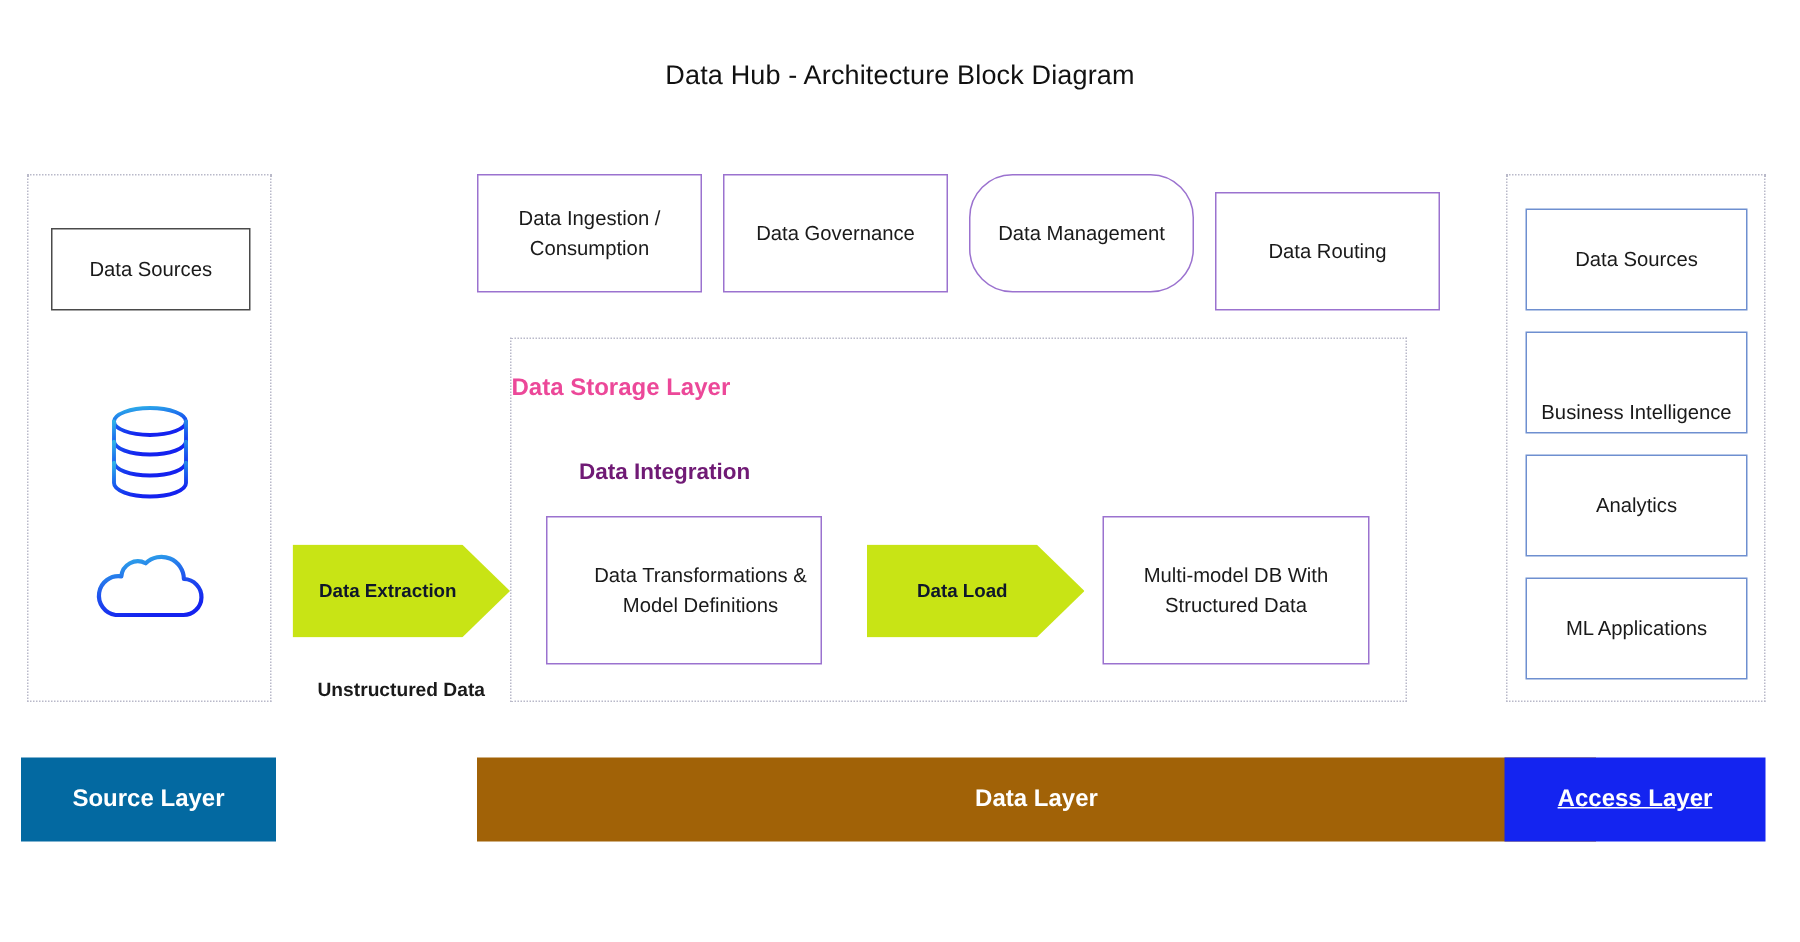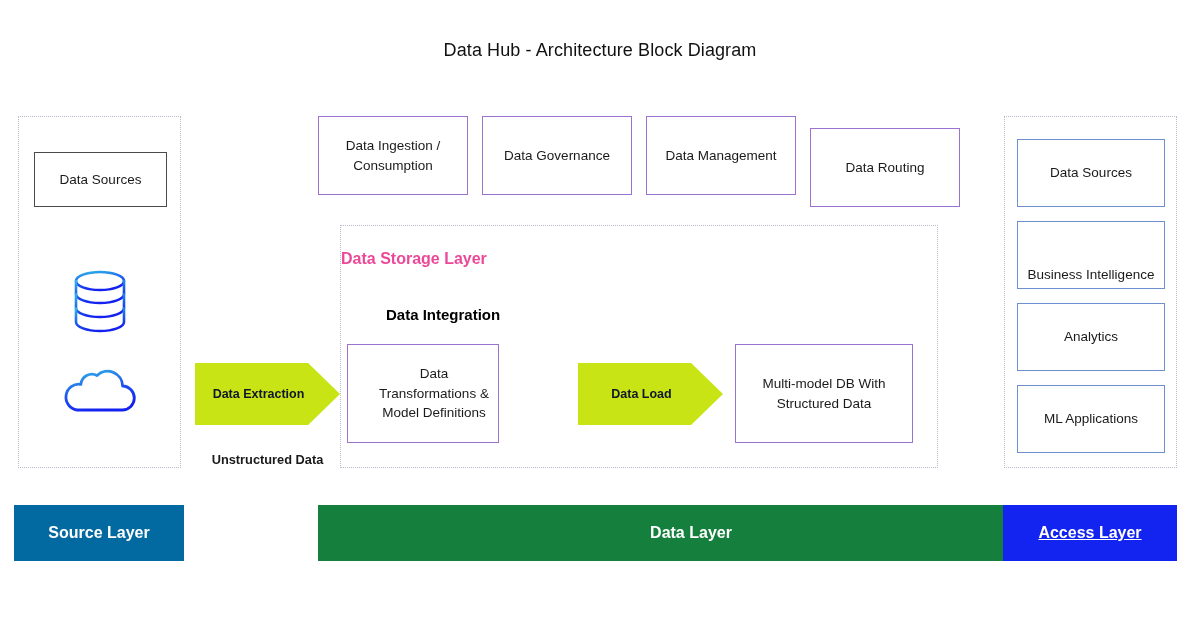--- a/index.html
+++ b/index.html
@@ -103,26 +103,26 @@
     font-size: 16px;
     font-weight: bold;
     color: #ec4899;
   }
   .integration-title {
     position: absolute;
     left: 45px;
     top: 80px;
     font-size: 15px;
     font-weight: bold;
-    color: #000000;
+    color: #701a75;
   }
   #box-transformations {
-    left: 347px;
+    left: 364px;
     top: 344px;
-    width: 152px;
+    width: 184px;
     height: 99px;
     padding-left: 28px;
   }
   #box-multimodel {
     left: 735px;
     top: 344px;
     width: 178px;
     height: 99px;
   }
 
@@ -205,21 +205,21 @@
     top: 505px;
     width: 170px;
     height: 56px;
     background: #0369a1;
   }
   #bar-data {
     left: 318px;
     top: 505px;
     width: 746px;
     height: 56px;
-    background: #15803d;
+    background: #a16207;
   }
   #bar-access {
     left: 1003px;
     top: 505px;
     width: 174px;
     height: 56px;
     background: #1424f0;
     text-decoration: underline;
   }
 </style>
@@ -267,21 +267,21 @@
       </svg>
     </div>
   </div>
 
   <div class="feature-box" style="left:318px; top:116px; width:150px; height:79px;">
     <span>Data Ingestion / Consumption</span>
   </div>
   <div class="feature-box" style="left:482px; top:116px; width:150px; height:79px;">
     <span>Data Governance</span>
   </div>
-  <div class="feature-box" style="left:646px; top:116px; width:150px; height:79px;">
+  <div class="feature-box" style="left:646px; top:116px; width:150px; height:79px;border-radius:29px;">
     <span>Data Management</span>
   </div>
   <div class="feature-box" style="left:810px; top:128px; width:150px; height:79px;">
     <span>Data Routing</span>
   </div>
 
   <div class="dotted-group" id="storage-group">
     <div class="storage-title">Data Storage Layer</div>
     <div class="integration-title">Data Integration</div>
   </div>

